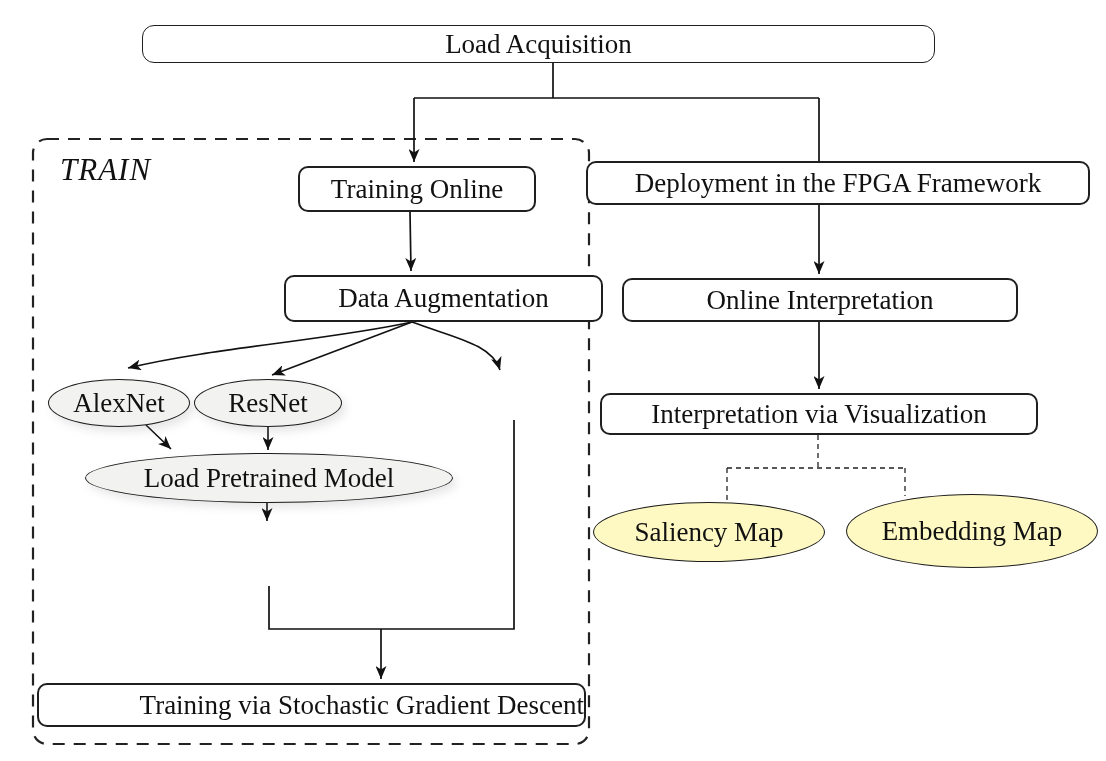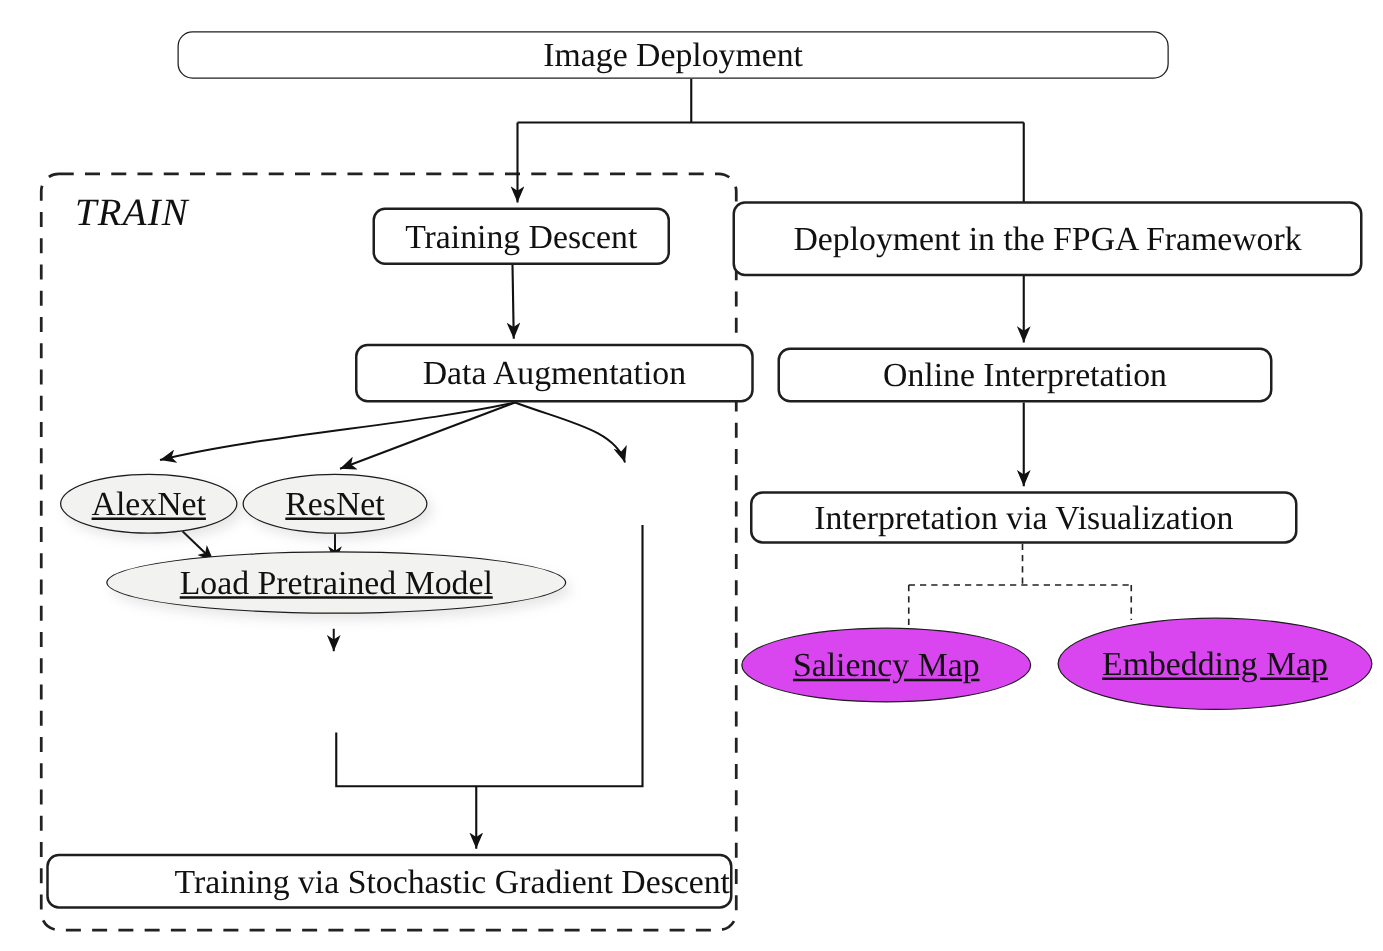--- a/index.html
+++ b/index.html
@@ -21,38 +21,37 @@
     box-sizing:border-box;
   }
   .rect{
     background:#ffffff;
     border:2px solid #1f1f1f;
     border-radius:10px;
   }
   .ellipse{
     border:1.7px solid #1c1c1c;
     border-radius:50%;
-    text-decoration:underline;
   }
   .gray{
     background:#f2f2f0;
     box-shadow:4px 5px 9px rgba(120,120,120,0.18);
   }
-  .white{background:#d946ef;}
+  .white{background:#fef9c3;}
   
   .n-imgacq   {left:142px;top:25px; width:793px;height:38px;border-width:1.8px;border-radius:12px;}
   .n-traindata{left:298px;top:166px;width:238px;height:46px;}
   .n-dataaug  {left:268px;top:275px;width:319px;height:47px;border-width:2.2px;margin-left:16px;}
   .n-alexnet  {left:48px; top:379px;width:142px;height:48px;}
   .n-resnet   {left:194px;top:379px;width:148px;height:48px;}
   .n-custom   {left:391px;top:378px;width:194px;height:44px;}
-  .n-loadpre  {left:85px; top:441px;width:368px;height:50px;text-align:right;}
+  .n-loadpre  {left:85px; top:453px;width:368px;height:50px;text-align:right;}
   .n-design   {left:34px; top:524px;width:472px;height:62px;}
   .n-sgd      {left:37px; top:683px;width:549px;height:44px;border-width:2.2px;justify-content:flex-end;}
-  .n-deploy   {left:586px;top:161px;width:504px;height:60px;}
+  .n-deploy   {left:586px;top:161px;width:504px;height:44px;}
   .n-online   {left:622px;top:278px;width:396px;height:44px;}
   .n-interp   {left:600px;top:393px;width:438px;height:42px;}
   .n-saliency {left:593px;top:502px;width:232px;height:60px;}
   .n-embed    {left:846px;top:494px;width:252px;height:74px;}
   .train-label{
     position:absolute;left:60px;top:152px;
     font-size:31px;letter-spacing:1px;z-index:1;font-style:italic;
   }
 </style>
 </head>
@@ -89,25 +88,25 @@
 
     <path d="M819,205 L819,274" fill="none" stroke="#111" stroke-width="1.7" marker-end="url(#arrow)"></path>
     <path d="M819,322 L819,389" fill="none" stroke="#111" stroke-width="1.7" marker-end="url(#arrow)"></path>
 
     <path d="M818,435 L818,468 M727,468 L905,468 M727,468 L727,500 M905,468 L905,496" fill="none" stroke="#222" stroke-width="1.3" stroke-dasharray="5 4"></path>
   </svg>
 
   <div class="train-label">TRAIN</div>
 
   <div class="node rect n-imgacq">
-      <span>Image Deployment</span>
+      <span>Load Acquisition</span>
     </div>
 
   <div class="node rect n-traindata">
-      <span>Training Descent</span>
+      <span>Training Online</span>
     </div>
 
   <div class="node rect n-dataaug">
       <span>Data Augmentation</span>
     </div>
 
   <div class="node ellipse gray n-alexnet">
       <span>AlexNet</span>
     </div>
 

